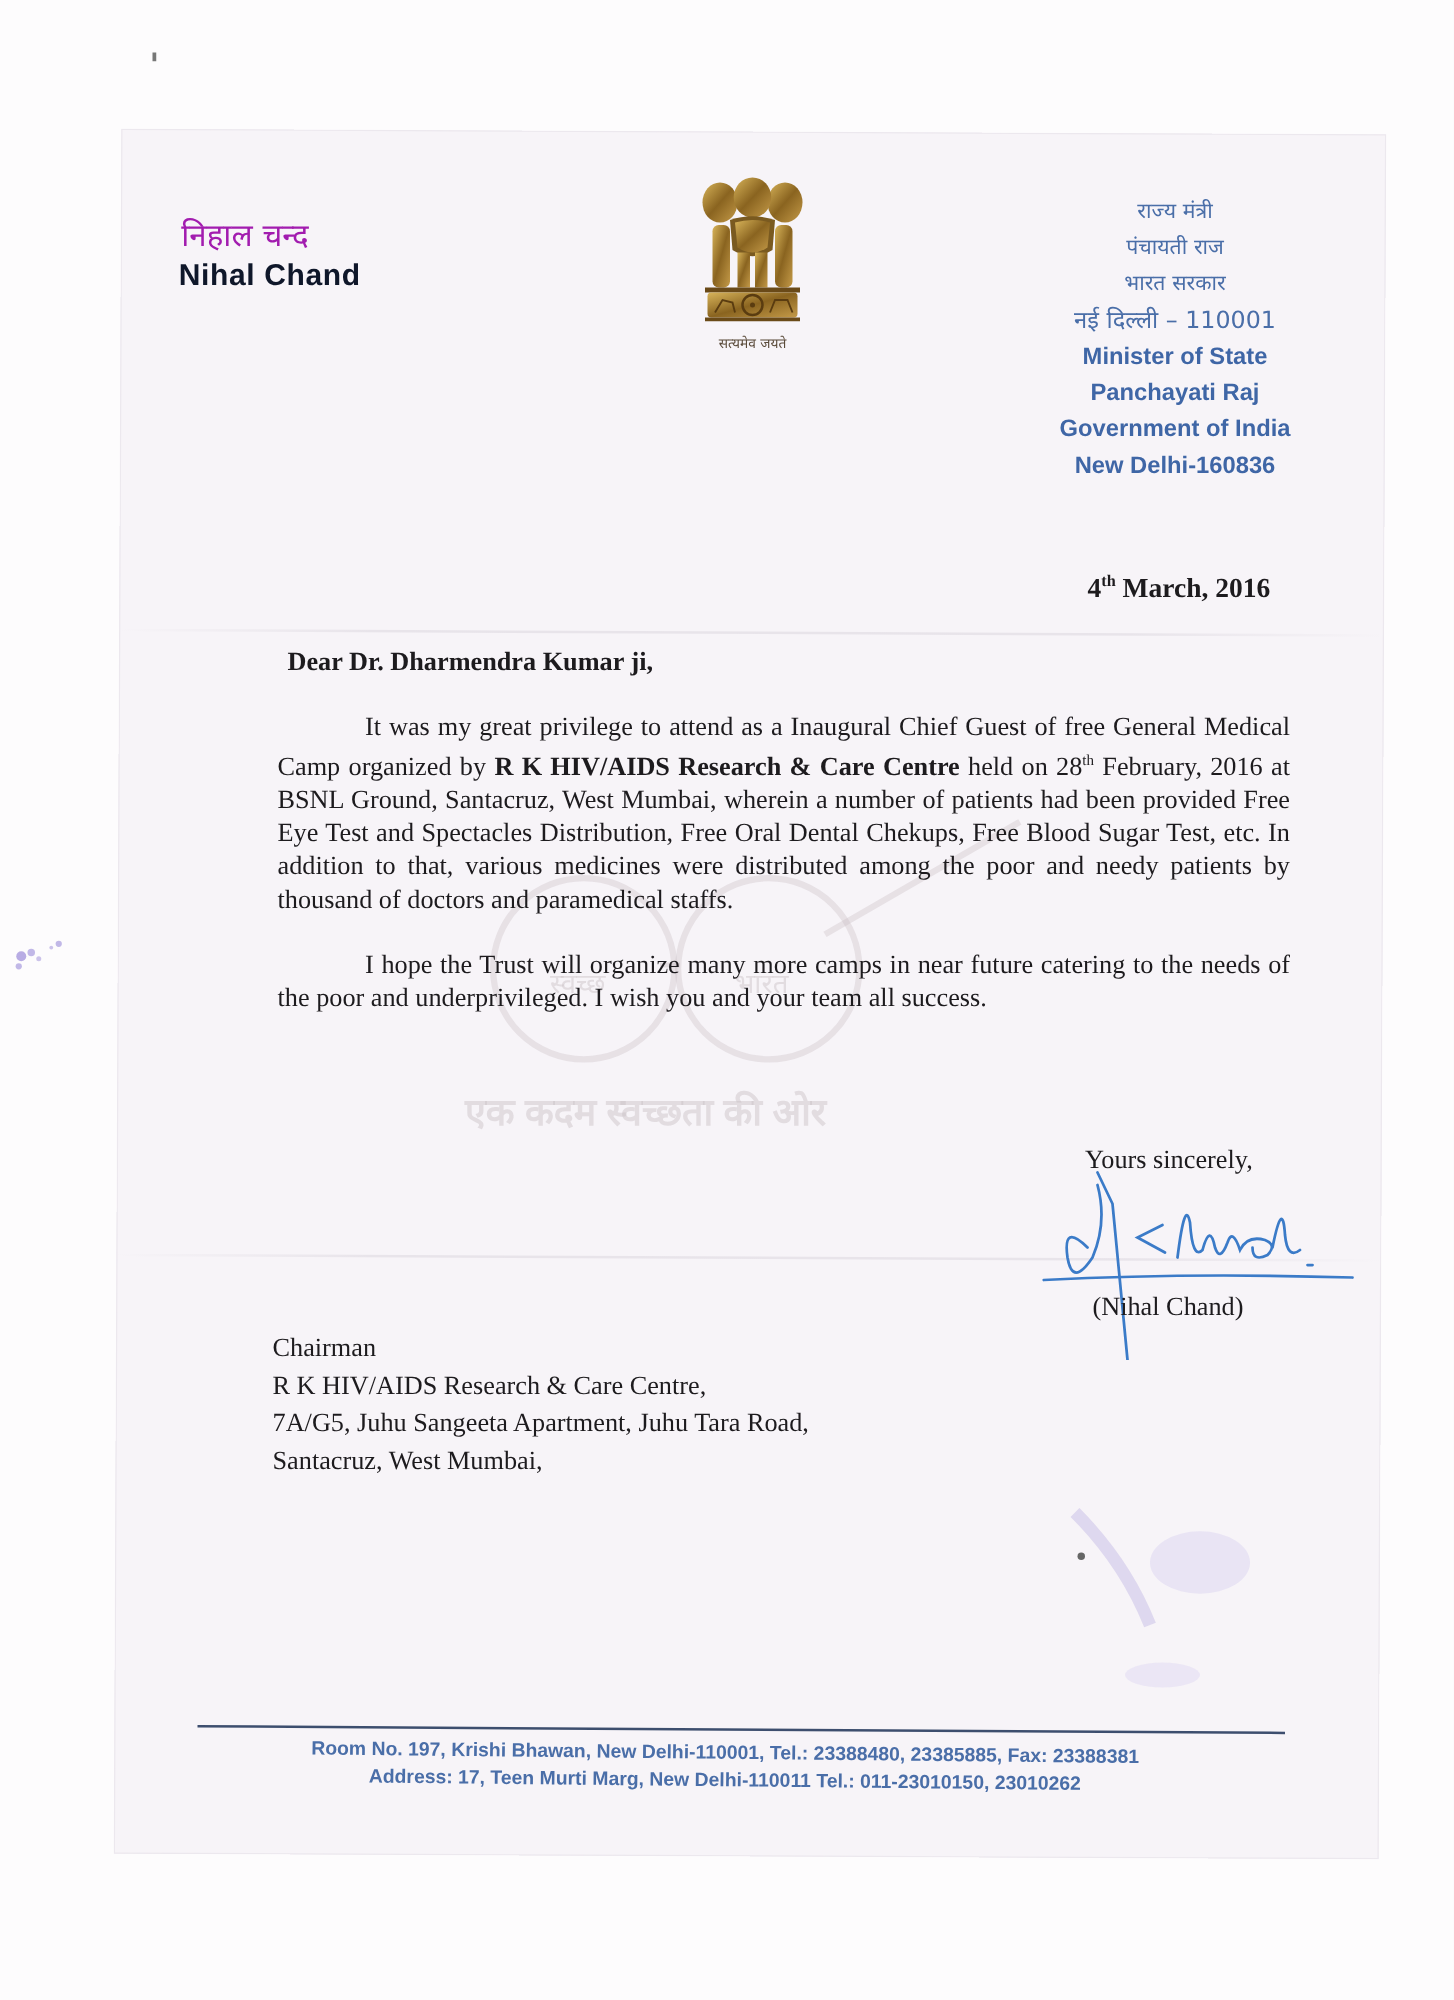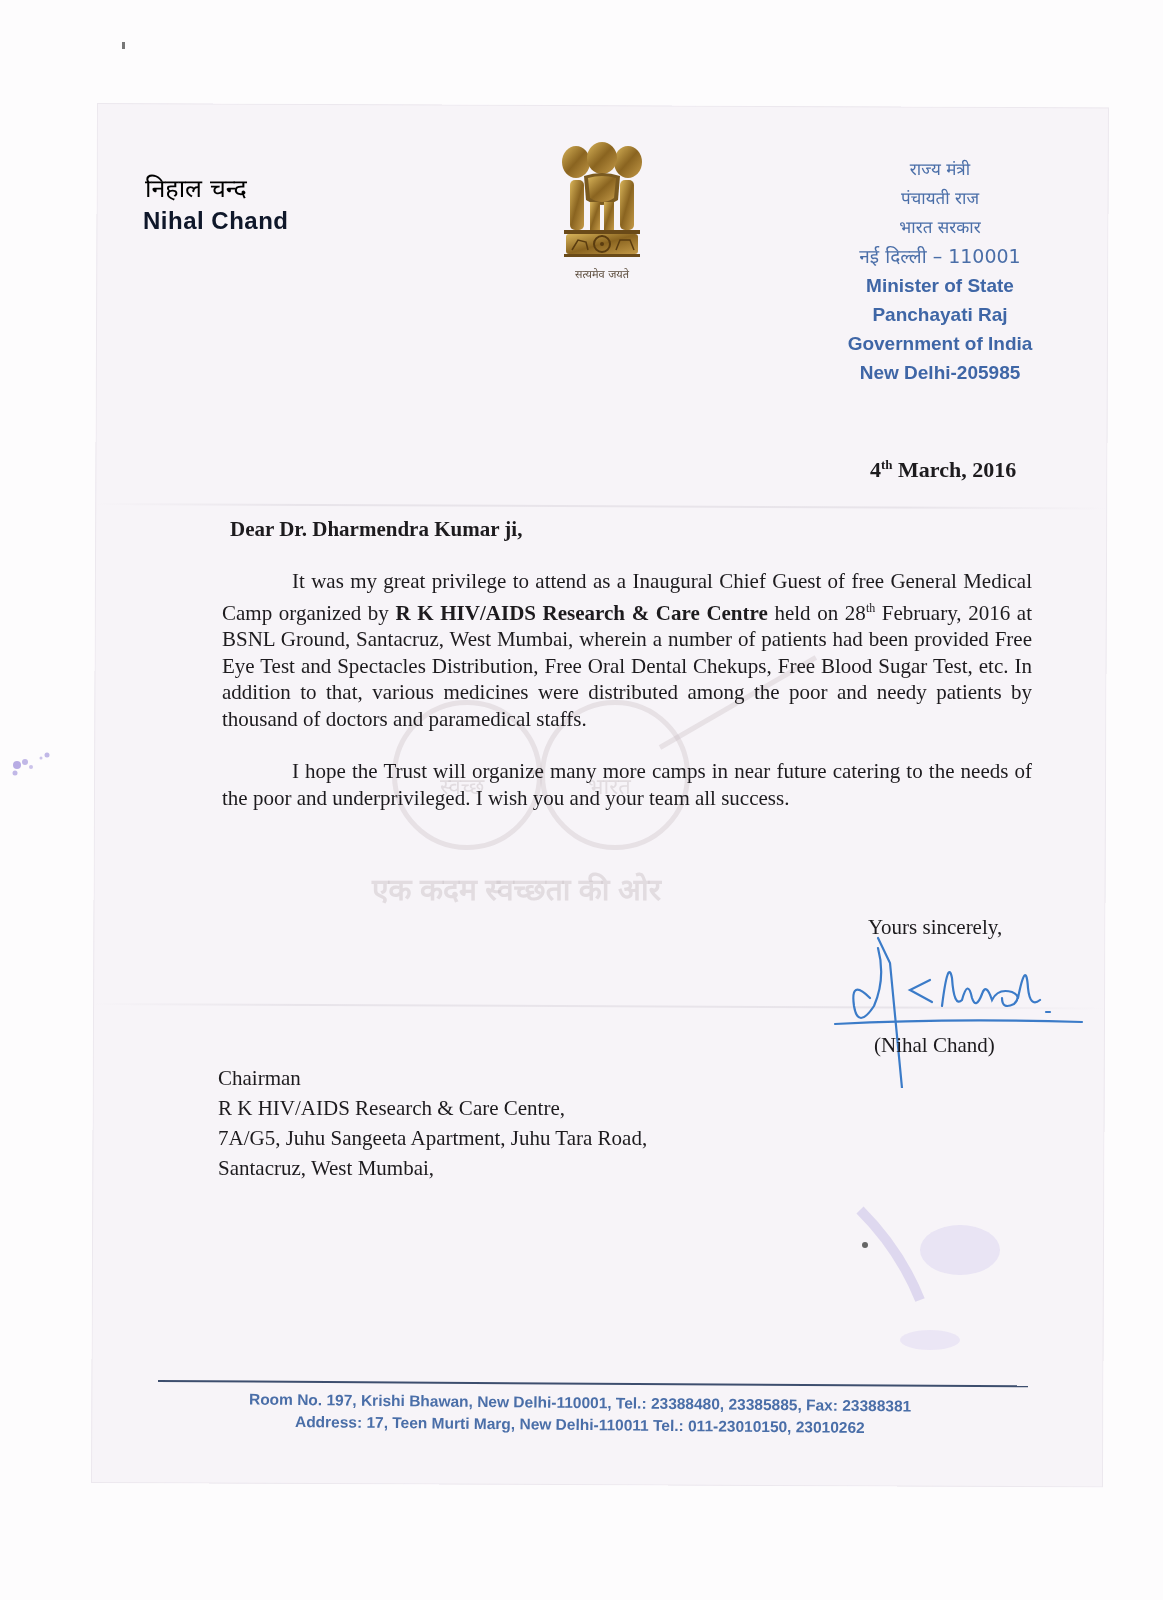--- a/index.html
+++ b/index.html
@@ -21,21 +21,21 @@
     transform: rotate(0.25deg);
     transform-origin: top left;
   }
   .fold {
     position: absolute; left: 0; width: 100%; height: 2px;
     background: linear-gradient(90deg, rgba(230,226,232,0.0), rgba(232,228,234,1) 20%, rgba(232,228,234,1) 80%, rgba(230,226,232,0));
   }
   .abs { position: absolute; }
 
   
-  .lh-hindi { left: 145px; top: 170px; font-family: "DejaVu Sans", sans-serif; font-size: 25px; color: #000000; }
+  .lh-hindi { left: 145px; top: 170px; font-family: "DejaVu Sans", sans-serif; font-size: 25px; color: #a21caf; }
   .lh-english { left: 143px; top: 207px; font-family: "Liberation Sans", sans-serif; font-size: 24px; font-weight: bold; color: #0f172a; letter-spacing: 0.5px; }
 
   
   .emblem { left: 556px; top: 140px; width: 92px; height: 120px; }
   .emblem-motto { left: 552px; top: 266px; width: 100px; text-align: center; font-family: "DejaVu Sans", sans-serif; font-size: 11px; color: #5a4a3a; }
 
   
   .lh-right { left: 830px; top: 155px; width: 220px; text-align: center; color: #4a6ea8; font-family: "Liberation Sans", sans-serif; }
   .lh-right .hi { font-family: "DejaVu Sans", sans-serif; font-size: 17px; line-height: 29px; }
   .lh-right .en { font-size: 19px; line-height: 29px; font-weight: bold; color: #3f66a6; }
@@ -119,21 +119,21 @@
 <div class="abs emblem-motto">सत्यमेव जयते</div>
 
 <div class="abs lh-right">
   <div class="hi">राज्य मंत्री</div>
   <div class="hi">पंचायती राज</div>
   <div class="hi">भारत सरकार</div>
   <div class="hi" style="font-size:19px;">नई दिल्ली – 110001</div>
   <div class="en">Minister of State</div>
   <div class="en">Panchayati Raj</div>
   <div class="en">Government of India</div>
-  <div class="en">New Delhi-205985</div>
+  <div class="en">New Delhi-160836</div>
 </div>
 
 <div class="abs date"><span>4</span><sup>th</sup><span> March, 2016</span></div>
 
 <div class="abs salutation">Dear Dr. Dharmendra Kumar ji,</div>
 
 <div class="watermark-ring" style="left:392px; top:700px; width:140px; height:140px;"></div>
 <div class="watermark-ring" style="left:540px; top:700px; width:140px; height:140px;"></div>
 <div class="abs" style="left:528px; top:770px; width:16px; height:4px; background:rgba(200,190,196,0.45);"></div>
 <div class="abs" style="left:660px; top:745px; width:180px; height:5px; background:rgba(200,190,196,0.35); transform:rotate(-30deg); transform-origin:left;"></div>

